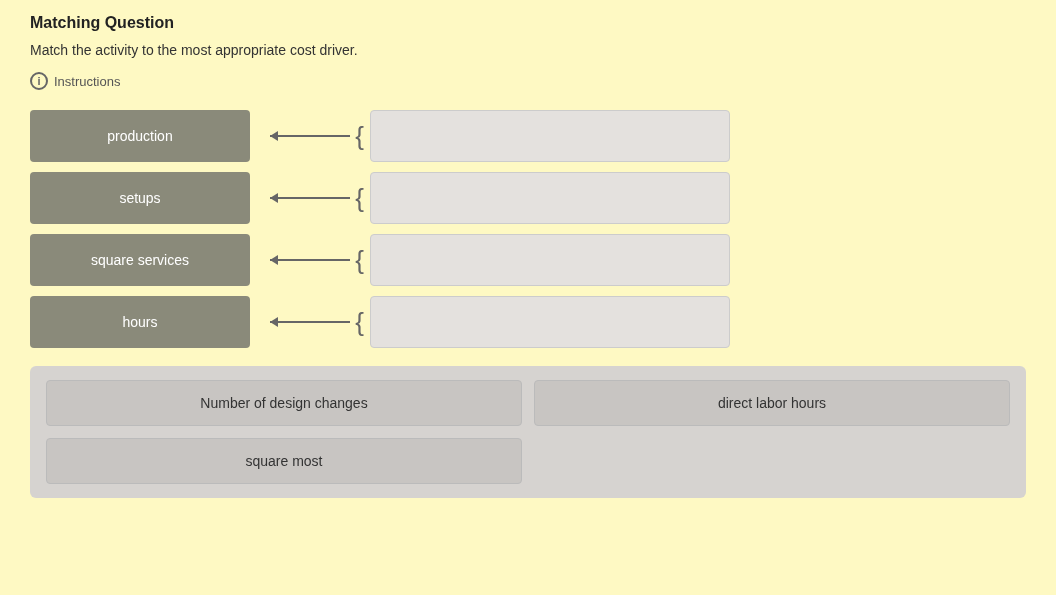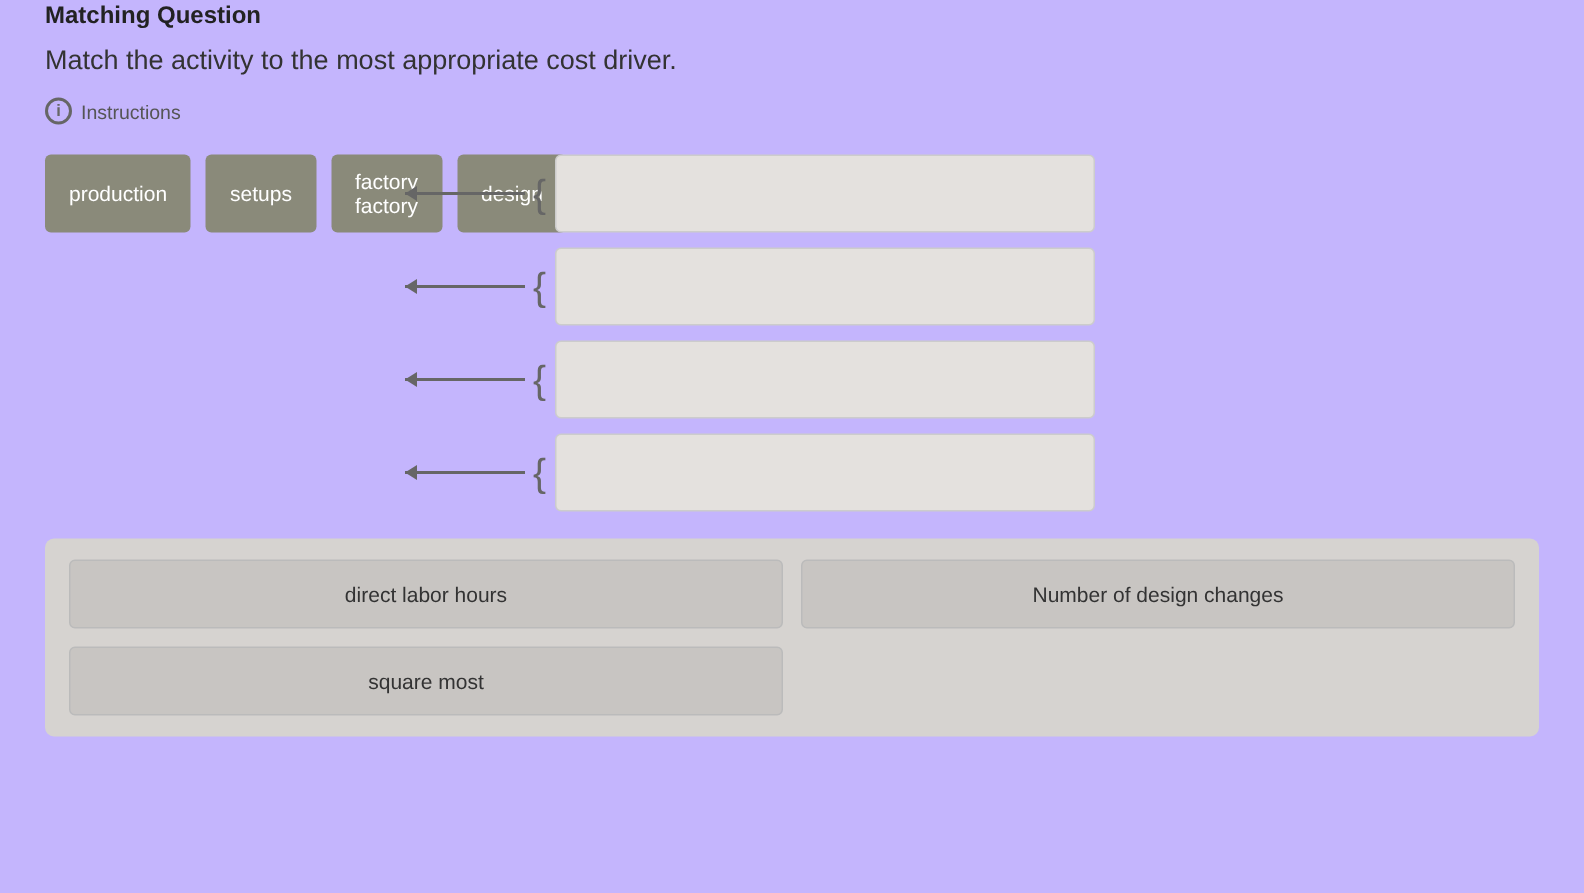--- a/index.html
+++ b/index.html
@@ -14,34 +14,34 @@
       background-color: #e8e8e8;
       font-family: Arial, sans-serif;
       font-size: 14px;
       color: #333;
       overflow: hidden;
     }
 
     .page-container {
       width: 1056px;
       height: 595px;
-      background-color: #c4b5fd;
-      padding: 2px 30px 18px 30px;
+      background-color: #fef9c3;
+      padding: 14px 30px 18px 30px;
       position: relative;
     }
 
     .question-title {
       font-size: 16px;
       font-weight: 600;
       color: #222;
       margin-bottom: 10px;
     }
 
     .question-subtitle {
-      font-size: 18px;
+      font-size: 14px;
       color: #333;
       margin-bottom: 14px;
     }
 
     .instructions-row {
       display: flex;
       align-items: center;
       gap: 6px;
       margin-bottom: 20px;
       color: #555;
@@ -63,21 +63,21 @@
     }
 
     .matching-area {
       display: flex;
       gap: 0;
       margin-bottom: 18px;
     }
 
     .left-column {
       display: flex;
-      flex-direction: row;
+      flex-direction: column;
       gap: 10px;
       width: 220px;
     }
 
     .left-item {
       background-color: #8a8a7a;
       color: #fff;
       padding: 14px 16px;
       border-radius: 4px;
       text-align: center;
@@ -190,24 +190,24 @@
 
   <div class="matching-area">
     <div class="left-column">
       <div class="left-item">
         <span>production</span>
       </div>
       <div class="left-item">
         <span>setups</span>
       </div>
       <div class="left-item">
-        <span>factory factory</span>
-      </div>
-      <div class="left-item">
-        <span>design</span>
+        <span>square services</span>
+      </div>
+      <div class="left-item">
+        <span>hours</span>
       </div>
     </div>
 
     <div class="connector-column">
       <div class="connector">
         <div class="connector-line"></div>
       </div>
       <div class="connector">
         <div class="connector-line"></div>
       </div>
@@ -223,24 +223,24 @@
       <div class="right-item"></div>
       <div class="right-item"></div>
       <div class="right-item"></div>
       <div class="right-item"></div>
     </div>
   </div>
 
   <div class="bottom-panel">
     <div class="bottom-grid">
       <div class="bottom-item">
+        <span>Number of design changes</span>
+      </div>
+      <div class="bottom-item">
         <span>direct labor hours</span>
-      </div>
-      <div class="bottom-item">
-        <span>Number of design changes</span>
       </div>
       <div class="bottom-item">
         <span>square most</span>
       </div>
     </div>
   </div>
 
 </div>
 
 </body></html>

